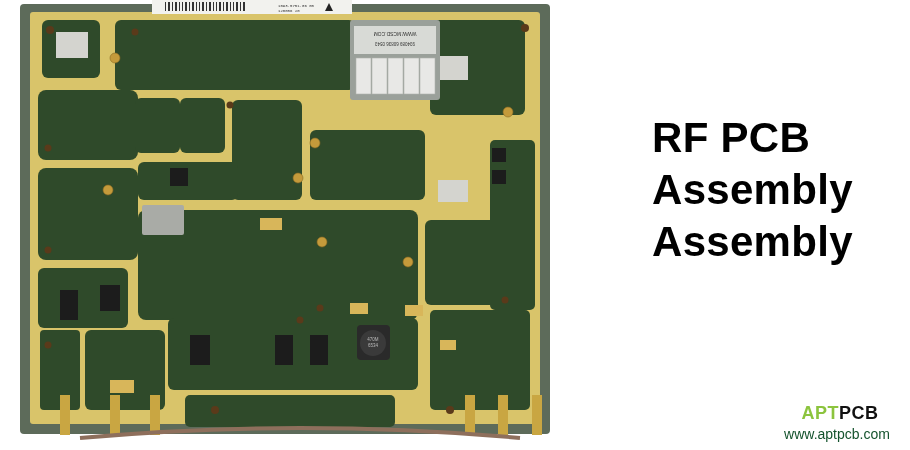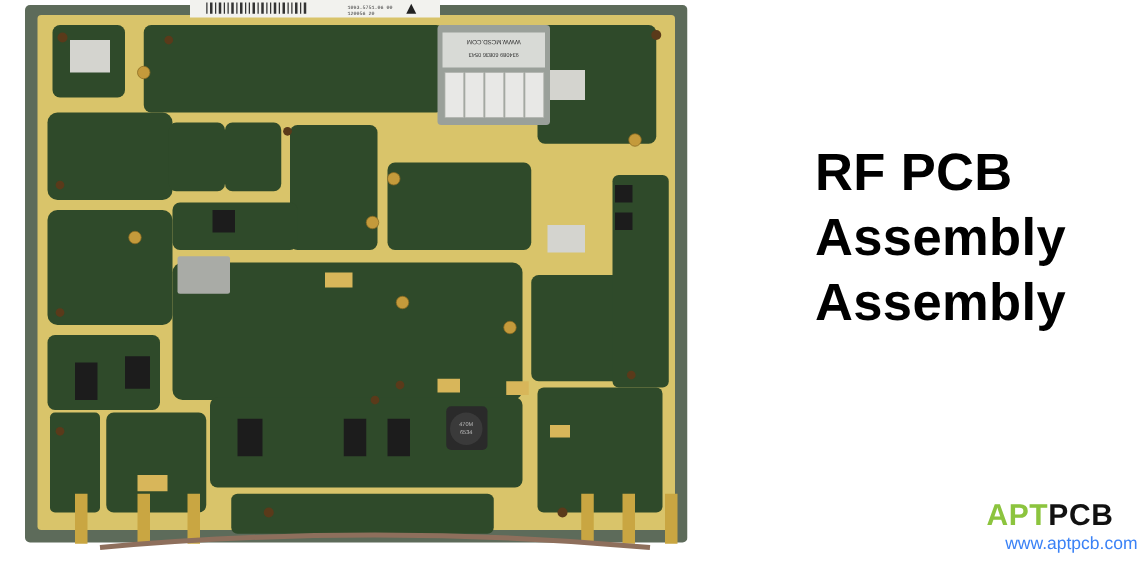--- a/index.html
+++ b/index.html
@@ -1,24 +1,24 @@
 <!DOCTYPE html>
 <html><head>
 <meta charset="utf-8">
 <style>
   html,body{margin:0;padding:0;background:#ffffff;}
   body{width:910px;height:450px;position:relative;overflow:hidden;font-family:"Liberation Sans",sans-serif;}
   .pcb{position:absolute;left:20px;top:0;width:530px;height:442px;}
   .headline{position:absolute;left:652px;top:112px;margin:0;font-family:"Liberation Sans",sans-serif;font-weight:bold;font-size:42px;line-height:52px;color:#000;letter-spacing:0.3px;}
   .headline span{display:block;}
   .logo{position:absolute;left:770px;top:400px;width:140px;text-align:center;}
-  .logo-mark{font-family:"Liberation Sans",sans-serif;font-weight:bold;font-size:24px;line-height:26px;letter-spacing:0.5px;}
+  .logo-mark{font-family:"Liberation Sans",sans-serif;font-weight:bold;font-size:18px;line-height:26px;letter-spacing:0.5px;}
   .logo-apt{color:#8cc43e;}
   .logo-pcb{color:#111;}
-  .logo-url{display:block;font-family:"Liberation Sans",sans-serif;font-size:14px;color:#3b82f6;line-height:16px;margin-left:-6px;text-align:right;}
+  .logo-url{display:block;font-family:"Liberation Sans",sans-serif;font-size:14px;color:#14532d;line-height:16px;margin-left:-6px;}
 </style>
 </head>
 <body>
 
 <svg class="pcb" viewBox="0 0 530 442" xmlns="http://www.w3.org/2000/svg">
 
   <rect x="0" y="4" width="530" height="430" rx="4" fill="#5d6b5a"></rect>
 
   <rect x="10" y="12" width="510" height="412" rx="3" fill="#d9c46a"></rect>
 

